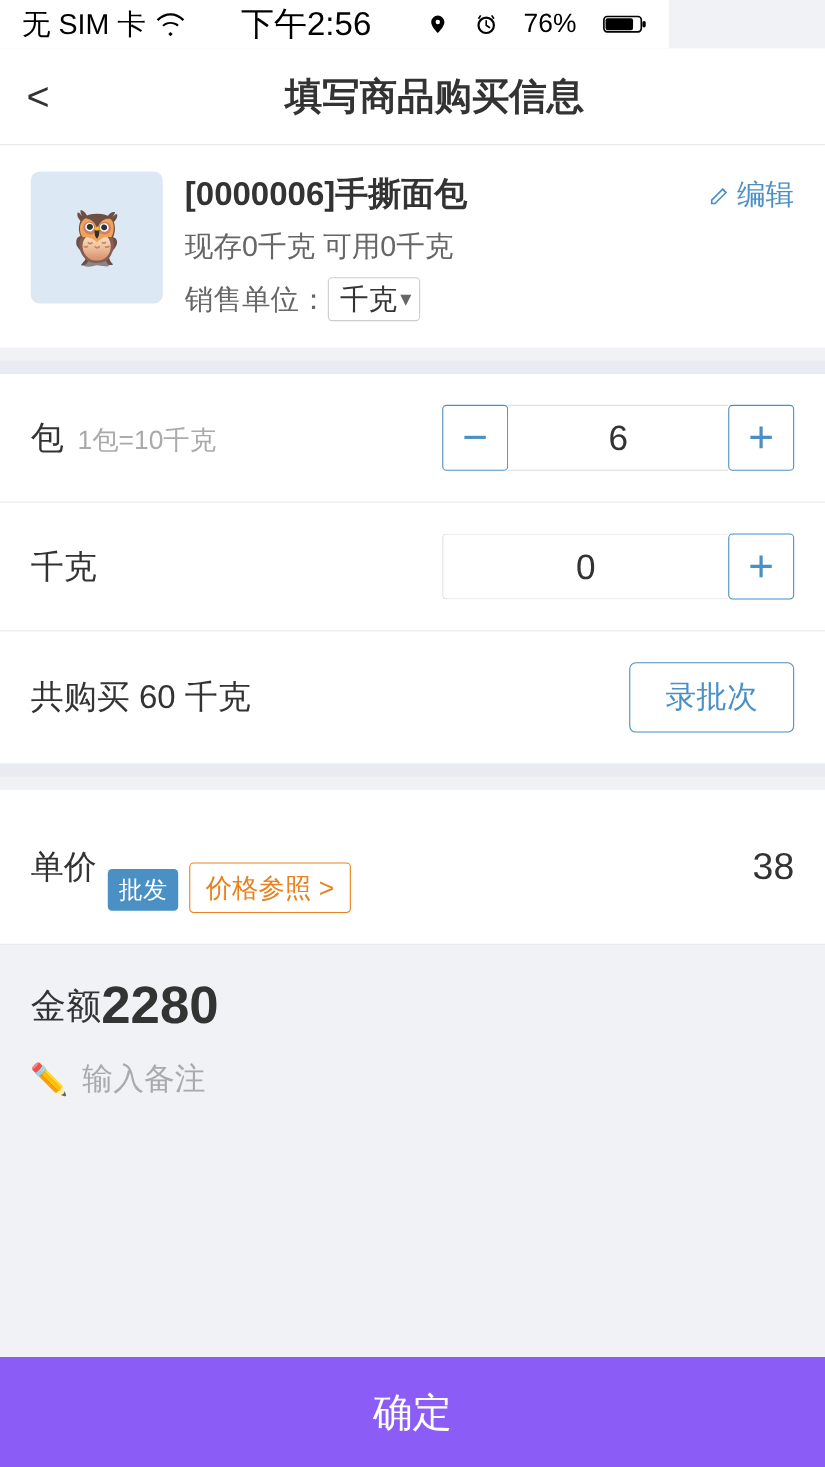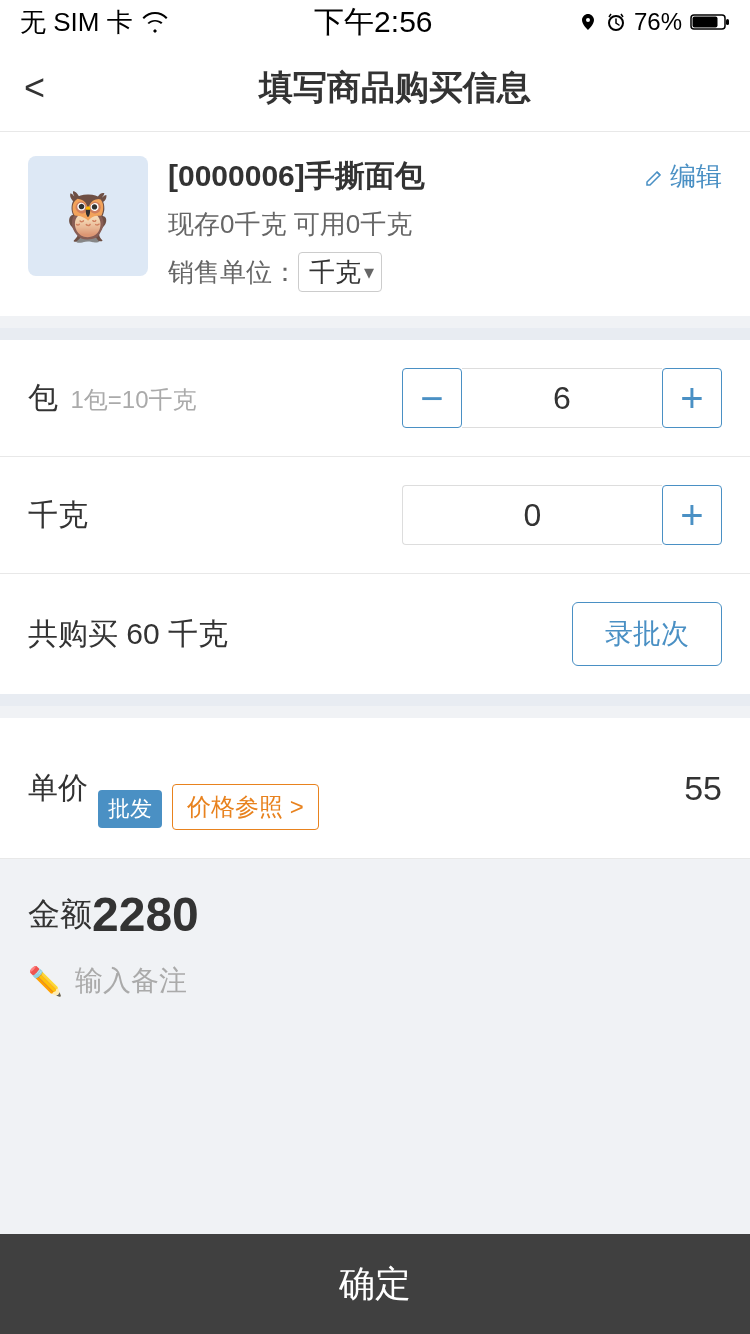--- a/index.html
+++ b/index.html
@@ -7,21 +7,21 @@
     body {
       width: 750px;
       min-height: 1334px;
       font-family: -apple-system, "PingFang SC", "Helvetica Neue", Arial, sans-serif;
       background: #f0f2f5;
       position: relative;
     }
 
     
     .status-bar {
-      width: 750px;
+      width: 608px;
       height: 44px;
       background: #fff;
       display: flex;
       align-items: center;
       justify-content: space-between;
       padding: 0 20px;
       font-size: 28px;
     }
     .status-left {
       display: flex;
@@ -31,21 +31,21 @@
       color: #000;
     }
     .status-center {
       font-size: 30px;
       font-weight: 500;
       color: #000;
     }
     .status-right {
       display: flex;
       align-items: center;
-      gap: 8px;
+      gap: 24px;
       font-size: 24px;
       color: #000;
     }
 
     
     .nav-bar {
       width: 750px;
       height: 88px;
       background: #fff;
       display: flex;
@@ -335,21 +335,21 @@
       background: #f0f2f5;
     }
 
     
     .confirm-bar {
       position: fixed;
       bottom: 0;
       left: 0;
       width: 750px;
       height: 100px;
-      background: #404040;
+      background: #8b5cf6;
       display: flex;
       align-items: center;
       justify-content: center;
       cursor: pointer;
       margin-top: 10px;
     }
     .confirm-text {
       font-size: 36px;
       color: #fff;
       font-weight: 500;
@@ -450,21 +450,21 @@
 
 <div class="separator"></div>
 
 <div class="price-section">
   <div class="price-row">
     <div class="price-label-group">
       <span class="price-label">单价</span>
       <span class="badge-pifa">批发</span>
       <button class="price-ref-btn">价格参照 &gt;</button>
     </div>
-    <span class="price-value">55</span>
+    <span class="price-value">38</span>
   </div>
 </div>
 
 <div class="amount-section">
   <div class="amount-row">
     <span class="amount-label">金额</span>
     <span class="amount-value">2280</span>
   </div>
   <div class="remark-row">
     <span class="remark-icon">✏️</span>

